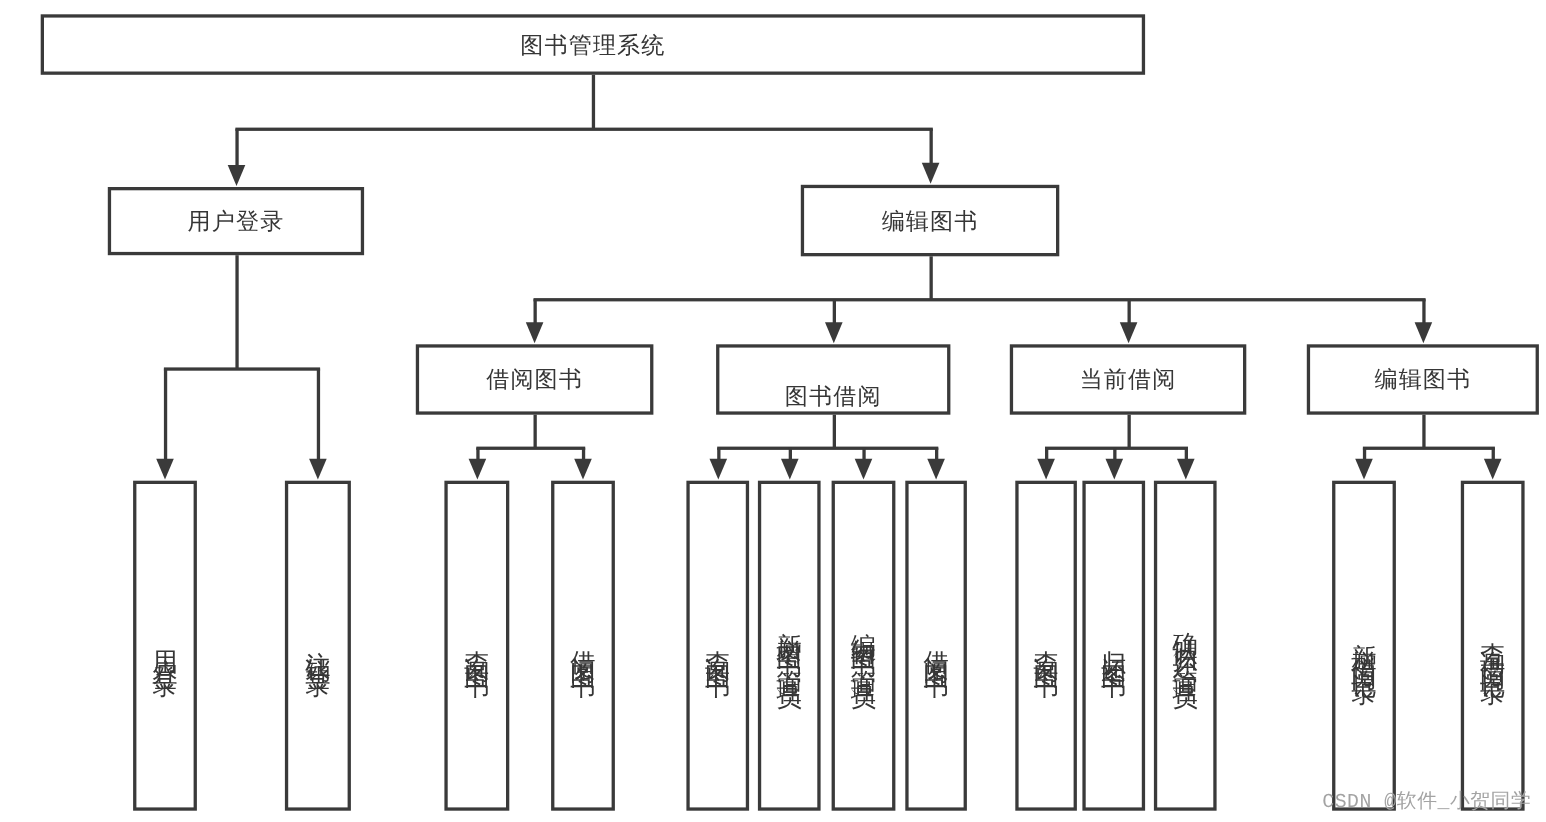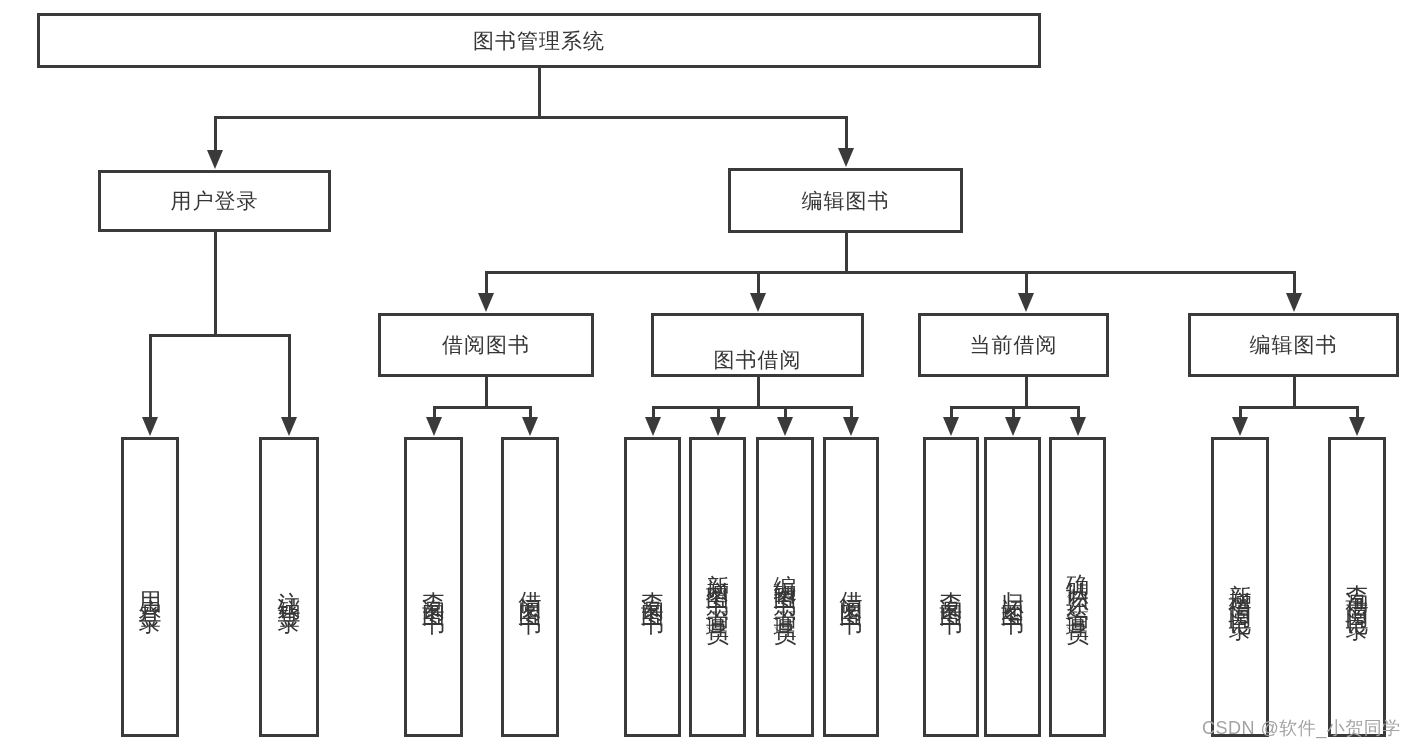--- a/index.html
+++ b/index.html
@@ -56,20 +56,21 @@
   }
   #watermark {
     position: absolute;
     left: 1186px;
     top: 716px;
     font-size: 18px;
     color: #a3a3a3;
     letter-spacing: 0.5px;
     white-space: nowrap;
     z-index: 5;
+    font-family: Liberation Mono, monospace;
   }
 </style>
 </head>
 <body>
 
 <div id="stage">
   <div id="edges">
       <div class="edge" style="left: 522px; top: 67px; width: 3px; height: 51px; background: rgb(58, 58, 58);"></div>
       <div class="edge" style="left: 198px; top: 116px; width: 634px; height: 3px; background: rgb(58, 58, 58);"></div>
       <div class="edge" style="left: 198px; top: 117px; width: 3px; height: 38px; background: rgb(58, 58, 58);"></div>
@@ -132,21 +133,21 @@
       </div>
       <div class="node" style="left: 712px; top: 168px; width: 235px; height: 65px; border-color: rgb(58, 58, 58); color: rgb(54, 54, 54);">
         <span class="lbl">编辑图书</span>
       </div>
       <div class="node" style="left: 362px; top: 313px; width: 216px; height: 64px; border-color: rgb(58, 58, 58); color: rgb(54, 54, 54);">
         <span class="lbl">借阅图书</span>
       </div>
       <div class="node" style="left: 635px; top: 313px; width: 213px; height: 64px; border-color: rgb(58, 58, 58); color: rgb(54, 54, 54); align-items: flex-end;">
         <span class="lbl">图书借阅</span>
       </div>
-      <div class="node" style="left: 902px; top: 313px; width: 191px; height: 64px; border-color: rgb(58, 58, 58); color: rgb(54, 54, 54);">
+      <div class="node" style="left: 902px; top: 313px; width: 215px; height: 64px; border-color: rgb(58, 58, 58); color: rgb(54, 54, 54);">
         <span class="lbl">当前借阅</span>
       </div>
       <div class="node" style="left: 1172px; top: 313px; width: 211px; height: 64px; border-color: rgb(58, 58, 58); color: rgb(54, 54, 54);">
         <span class="lbl">编辑图书</span>
       </div>
       <div class="node tall" style="left: 105px; top: 437px; width: 58px; height: 300px; border-color: rgb(58, 58, 58); color: rgb(54, 54, 54);">
         <span class="lbl">用户登录</span>
       </div>
       <div class="node tall" style="left: 243px; top: 437px; width: 60px; height: 300px; border-color: rgb(58, 58, 58); color: rgb(54, 54, 54);">
         <span class="lbl">注销登录</span>

